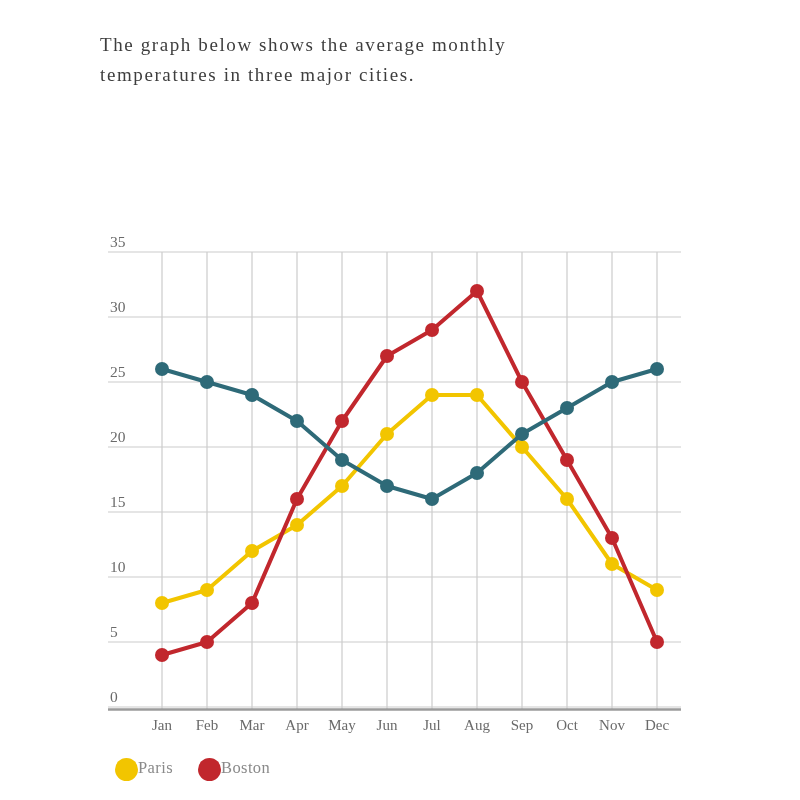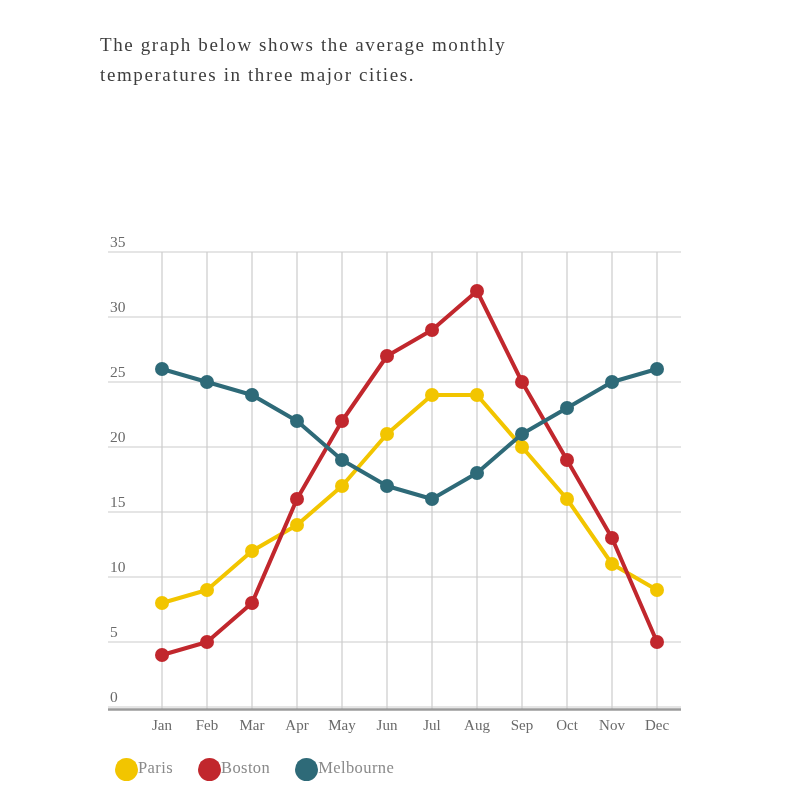--- a/index.html
+++ b/index.html
@@ -145,19 +145,15 @@
 
   <div class="legend">
     <div class="legend-item">
       <span class="legend-dot" style="background: rgb(242, 197, 0);"></span>
       <span class="legend-label">Paris</span>
     </div>
     <div class="legend-item">
       <span class="legend-dot" style="background: rgb(193, 39, 45);"></span>
       <span class="legend-label">Boston</span>
     </div>
-    <div class="legend-item">
-      <span class="legend-dot" style="background: rgb(46, 106, 120);"></span>
-      <span class="legend-label">Melbourne</span>
-    </div>
   </div>
 
 </div>
 
 </body></html>

